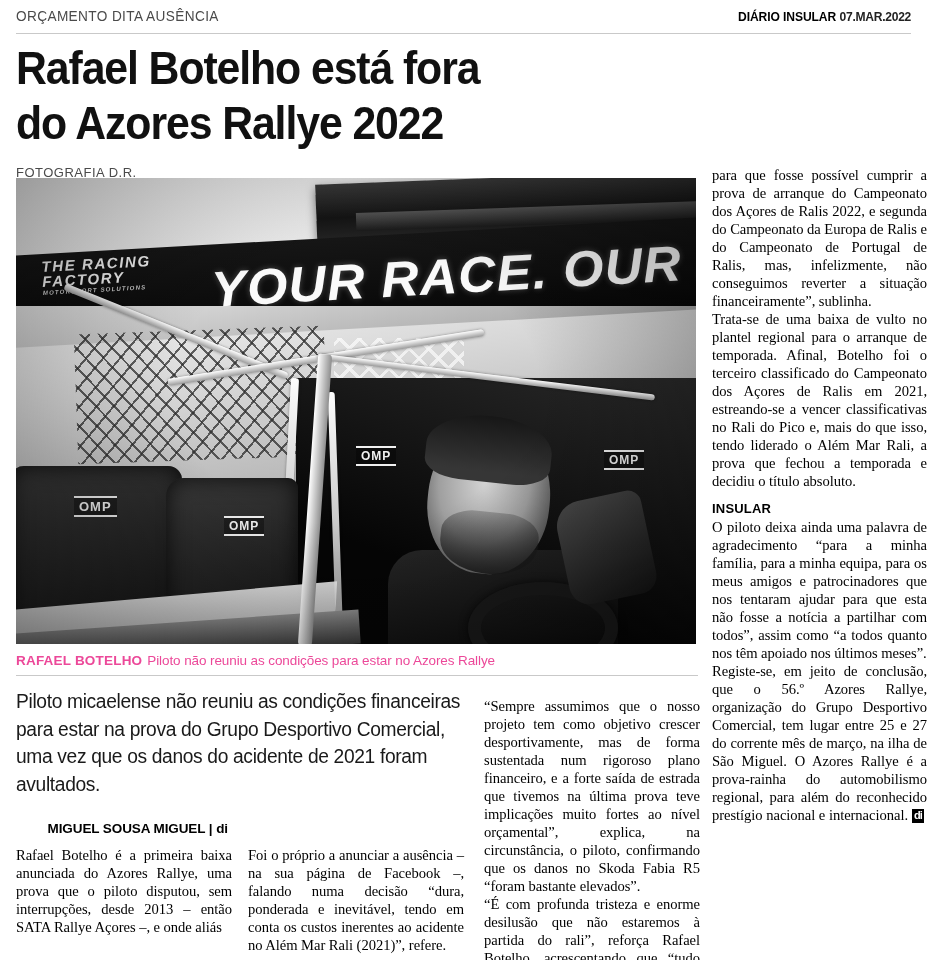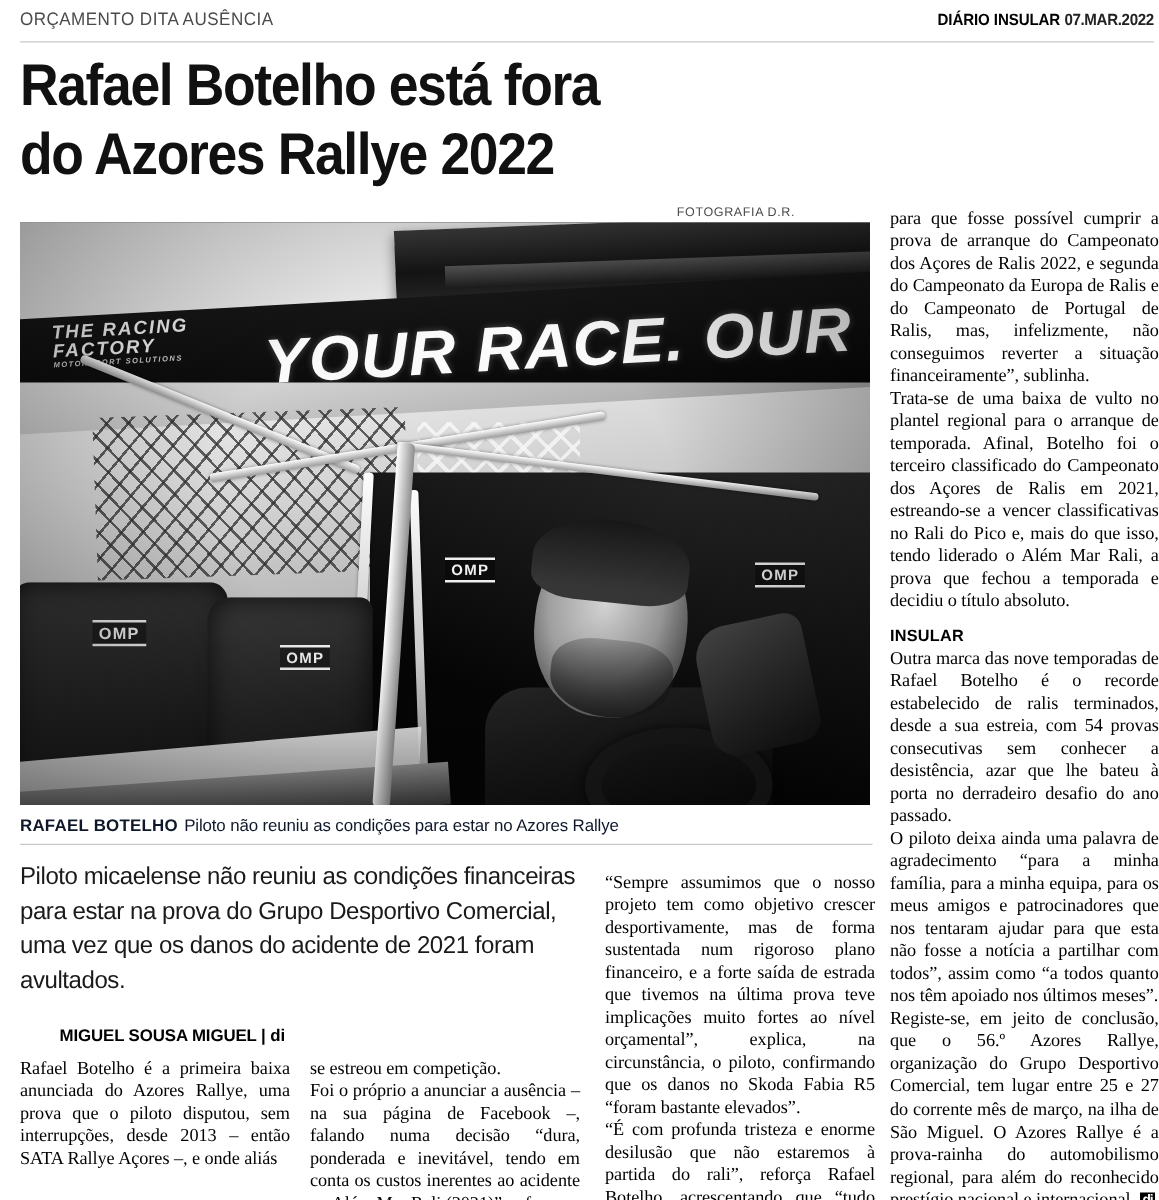--- a/index.html
+++ b/index.html
@@ -10,21 +10,21 @@
   }
   body {
     width: 927px; height: 960px;
     font-family: "Liberation Serif", serif;
     color: #000000;
     overflow: hidden;
     position: relative;
   }
   .page {
     width: 927px; height: 960px;
-    padding: 8px 4px 0 16px;
+    padding: 8px 16px 0 16px;
     position: relative;
   }
 
   
   .masthead {
     display: flex;
     align-items: baseline;
     justify-content: space-between;
     height: 22px;
   }
@@ -80,24 +80,23 @@
   .right-zone {
     width: 215px;
     flex: none;
     margin-left: 14px;
     padding-top: 1px;
   }
 
   
   .photo-credit {
     font-family: "Liberation Sans", sans-serif;
-    font-size: 10px;
+    font-size: 13px;
     letter-spacing: 0.5px;
     color: #4a4a4a;
-    text-align: right;
     padding-right: 62px;
     margin-bottom: 3px;
     height: 10px;
   }
   .photo-frame {
     width: 680px; height: 466px;
     position: relative;
     overflow: hidden;
     background: #111;
     filter: grayscale(100%);
@@ -253,21 +252,21 @@
   .vignette {
     position: absolute; inset: 0;
     background: radial-gradient(ellipse at 50% 45%, rgba(0,0,0,0) 38%, rgba(0,0,0,.42) 100%);
   }
 
   
   .caption {
     margin-top: 9px;
     font-family: "Liberation Sans", sans-serif;
     font-size: 13.5px;
-    color: #0f172a;
+    color: #ec4899;
     letter-spacing: -0.1px;
   }
   .caption .cap-name {
     font-weight: bold;
     letter-spacing: 0.2px;
     margin-right: 5px;
   }
   .rule-caption {
     border: 0;
     border-top: 1px solid #c9c9c9;
@@ -437,32 +436,30 @@
         <span>MIGUEL SOUSA MIGUEL</span>
         <span>|</span>
         <span class="by-di">di</span>
       </div>
 
       <div class="lower-cols">
         <div class="col col-1">
           <p>Rafael Botelho é a primeira baixa anunciada do Azores Rallye, uma prova que o piloto disputou, sem interrupções, desde 2013 – então SATA Rallye Açores –, e onde aliás</p>
         </div>
         <div class="col col-2">
-          <p>se estreou em competição.</p>
           <p>Foi o próprio a anunciar a ausência – na sua página de Facebook –, falando numa decisão “dura, ponderada e inevitável, tendo em conta os custos inerentes ao acidente no Além Mar Rali (2021)”, refere.</p>
         </div>
         <div class="col col-3"></div>
       </div>
     </div>
 
     <div class="right-zone">
       <p>para que fosse possível cumprir a prova de arranque do Campeonato dos Açores de Ralis 2022, e segunda do Campeonato da Europa de Ralis e do Campeonato de Portugal de Ralis, mas, infelizmente, não conseguimos reverter a situação financeiramente”, sublinha.</p>
       <p>Trata-se de uma baixa de vulto no plantel regional para o arranque de temporada. Afinal, Botelho foi o terceiro classificado do Campeonato dos Açores de Ralis em 2021, estreando-se a vencer classificativas no Rali do Pico e, mais do que isso, tendo liderado o Além Mar Rali, a prova que fechou a temporada e decidiu o título absoluto.</p>
       <div class="subhead">INSULAR</div>
-      <p>Outra marca das nove temporadas de Rafael Botelho é o recorde estabelecido de ralis terminados, desde a sua estreia, com 54 provas consecutivas sem conhecer a desistência, azar que lhe bateu à porta no derradeiro desafio do ano passado.</p>
       <p>O piloto deixa ainda uma palavra de agradecimento “para a minha família, para a minha equipa, para os meus amigos e patrocinadores que nos tentaram ajudar para que esta não fosse a notícia a partilhar com todos”, assim como “a todos quanto nos têm apoiado nos últimos meses”.</p>
       <p><span>Registe-se, em jeito de conclusão, que o 56.º Azores Rallye, organização do Grupo Desportivo Comercial, tem lugar entre 25 e 27 do corrente mês de março, na ilha de São Miguel. O Azores Rallye é a prova-rainha do automobilismo regional, para além do reconhecido prestígio nacional e internacional.</span><span class="endmark">di</span></p>
     </div>
   </div>
 
   <div class="col3-wrap">
     <p>“Sempre assumimos que o nosso projeto tem como objetivo crescer desportivamente, mas de forma sustentada num rigoroso plano financeiro, e a forte saída de estrada que tivemos na última prova teve implicações muito fortes ao nível orçamental”, explica, na circunstância, o piloto, confirmando que os danos no Skoda Fabia R5 “foram bastante elevados”.</p>
     <p>“É com profunda tristeza e enorme desilusão que não estaremos à partida do rali”, reforça Rafael Botelho, acrescentando que “tudo fizemos</p>
   </div>
 

